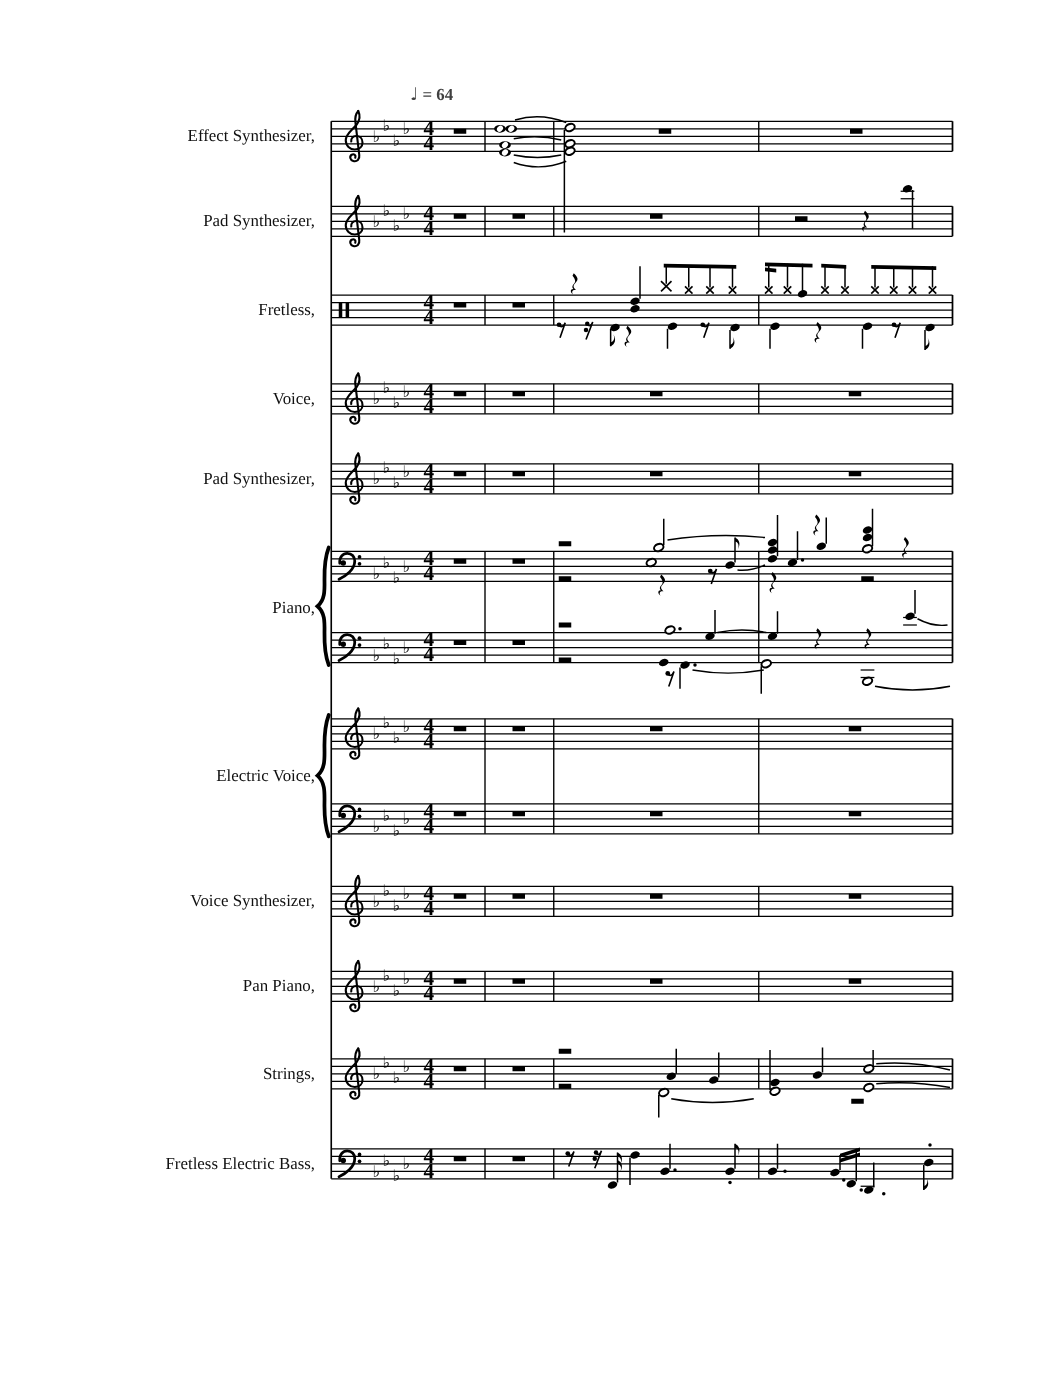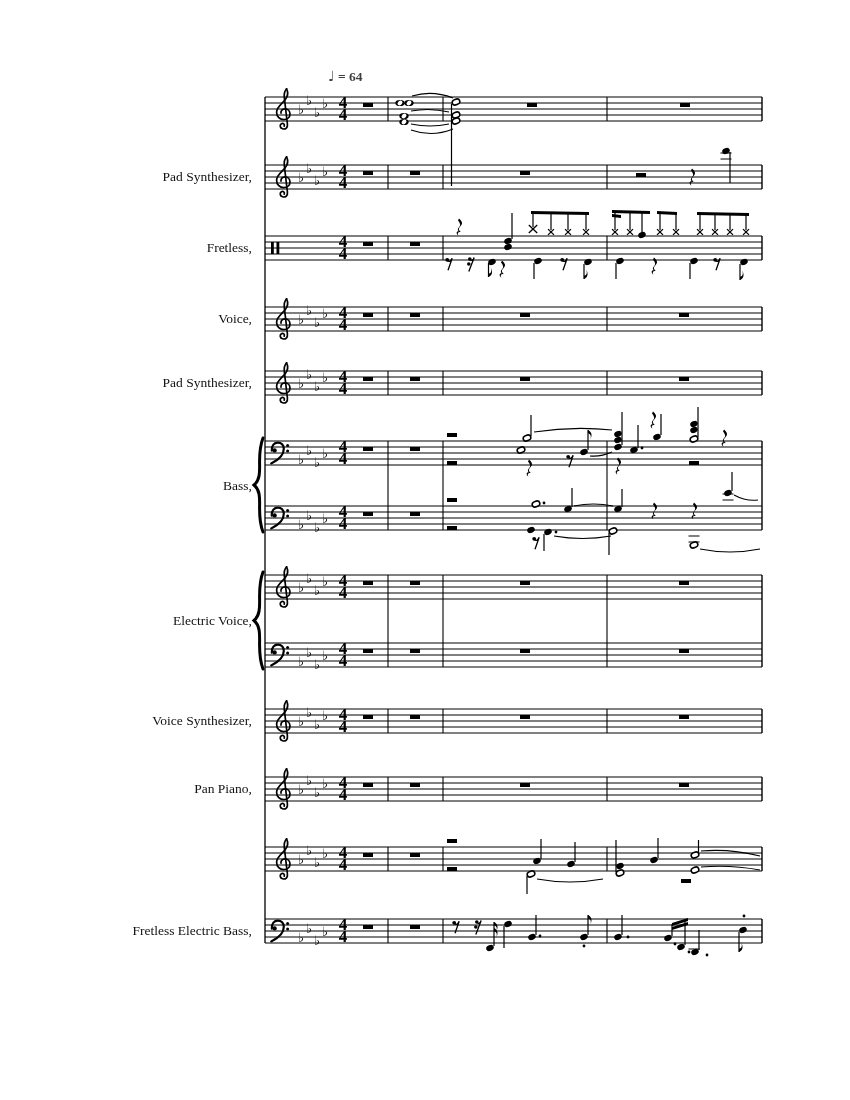--- a/index.html
+++ b/index.html
@@ -483,28 +483,30 @@
       <ellipse cx="0" cy="0" rx="3.9" ry="2.85" fill="#000000" transform="translate(695,952) rotate(-21)"></ellipse>
       <line x1="699" y1="950" x2="699" y2="930" stroke="#000000" stroke-width="1.2"></line>
       <circle cx="707" cy="955" r="1.4" fill="#000000"></circle>
       <ellipse cx="0" cy="0" rx="3.9" ry="2.85" fill="#000000" transform="translate(743,930) rotate(-21)"></ellipse>
       <line x1="739" y1="932" x2="739" y2="952" stroke="#000000" stroke-width="1.2"></line>
       <path d="M 0,0 C 3.8,-1.8 4.6,-5.4 2.2,-9.6 C 3.8,-5.6 2.2,-3.8 0,-3.2 Z" fill="#000000" transform="translate(739,952)"></path>
       <circle cx="744" cy="916" r="1.4" fill="#000000"></circle>
     </svg>
 
   <div class="labels">
+    <div class="inst-label" style="top: 101px;">Effect Synthesizer,</div>
     <div class="inst-label" style="top: 169px;">Pad Synthesizer,</div>
     <div class="inst-label" style="top: 240px;">Fretless,</div>
     <div class="inst-label" style="top: 311px;">Voice,</div>
     <div class="inst-label" style="top: 375px;">Pad Synthesizer,</div>
-    <div class="inst-label" style="top: 478px;">Bass,</div>
+    <div class="inst-label" style="top: 478px;">Piano,</div>
     <div class="inst-label" style="top: 613px;">Electric Voice,</div>
     <div class="inst-label" style="top: 713px;">Voice Synthesizer,</div>
     <div class="inst-label" style="top: 781px;">Pan Piano,</div>
+    <div class="inst-label" style="top: 851px;">Strings,</div>
     <div class="inst-label" style="top: 923px;">Fretless Electric Bass,</div>
   </div>
 
   <div class="tempo">
     <span class="qn">♩</span>
     <span>= 64</span>
   </div>
 </div>
 
 </body></html>

